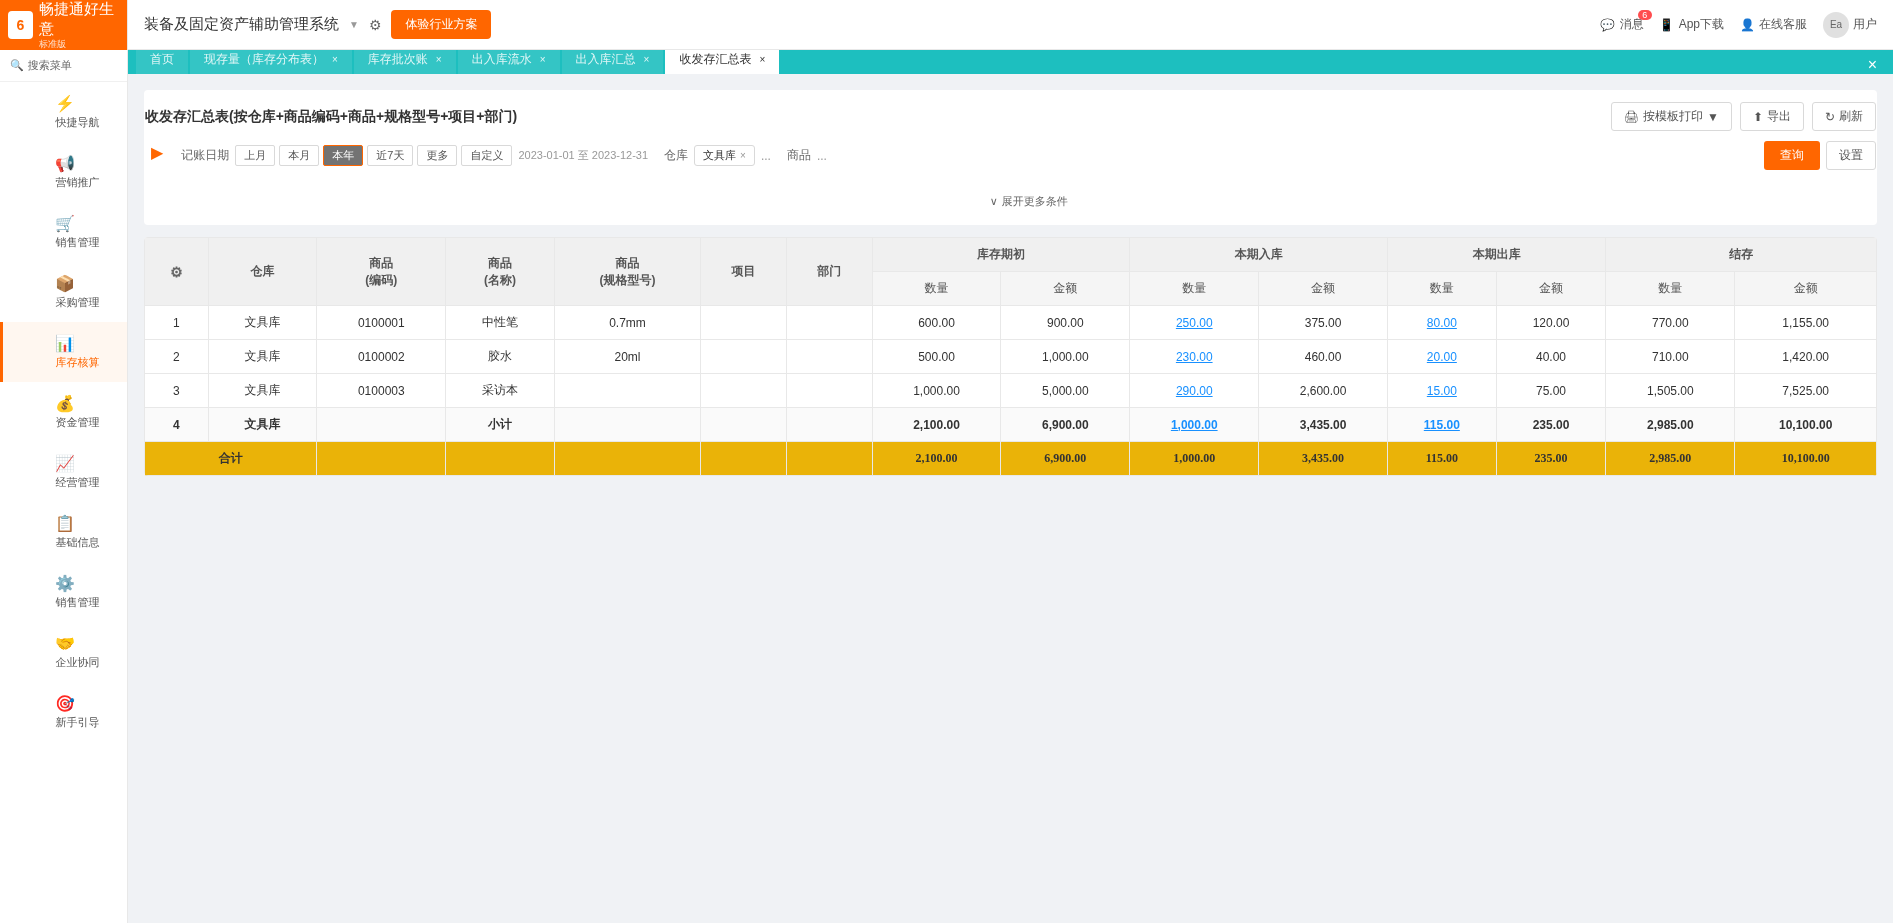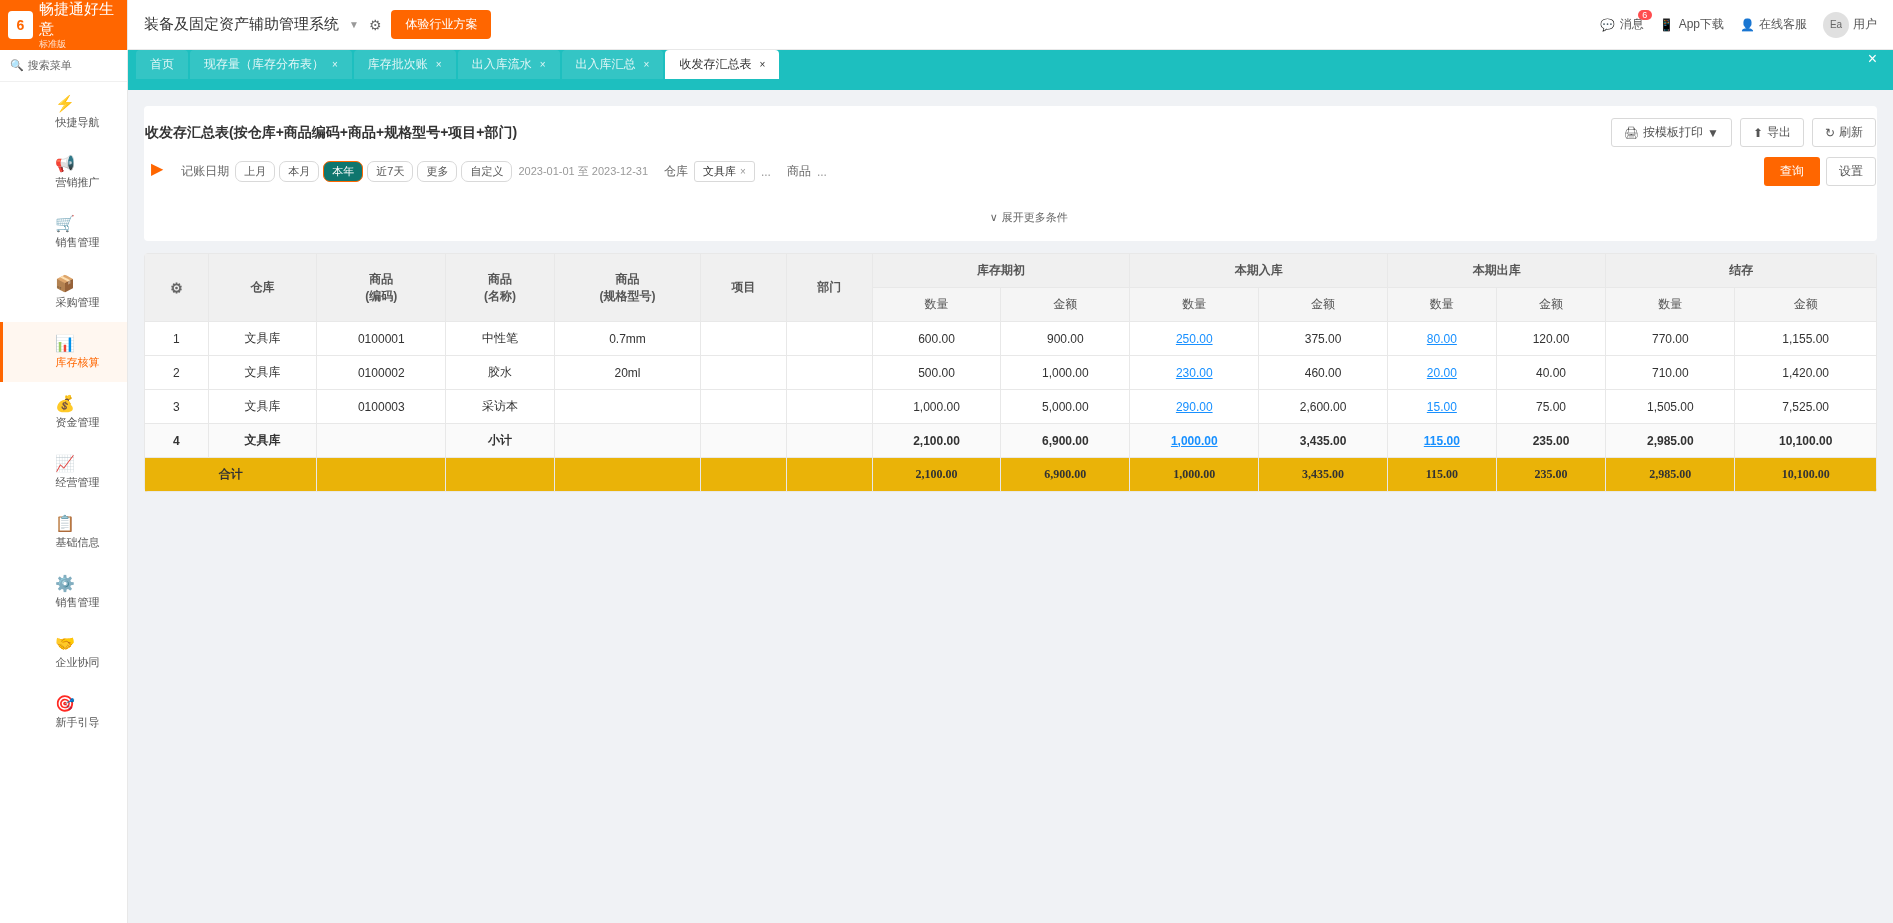--- a/index.html
+++ b/index.html
@@ -34,31 +34,31 @@
     .top-bar-dropdown { display: flex; align-items: center; gap: 4px; cursor: pointer; }
     .dropdown-arrow { color: #999; font-size: 10px; }
     .btn-experience { background: #ff6600; color: #fff; border: none; border-radius: 4px; padding: 6px 14px; font-size: 12px; cursor: pointer; }
     .top-bar-right { display: flex; align-items: center; gap: 16px; }
     .top-bar-icon-item { display: flex; align-items: center; gap: 4px; cursor: pointer; font-size: 12px; color: #555; position: relative; }
     .badge { background: #ff4d4f; color: #fff; border-radius: 8px; font-size: 9px; padding: 0 4px; min-width: 14px; text-align: center; position: absolute; top: -6px; right: -8px; }
     .user-avatar { width: 26px; height: 26px; background: #e0e0e0; border-radius: 50%; display: flex; align-items: center; justify-content: center; font-size: 10px; color: #666; }
     .gear-icon { cursor: pointer; color: #666; font-size: 14px; }
 
     
-    .tabs-bar { height: 40px; background: #1dbfbf; display: flex; align-items: flex-start; padding: 0 8px; gap: 2px; flex-shrink: 0; overflow: hidden; }
+    .tabs-bar { height: 24px; background: #1dbfbf; display: flex; align-items: flex-end; padding: 0 8px; gap: 2px; flex-shrink: 0; overflow: hidden; }
     .tab { display: flex; align-items: center; gap: 6px; padding: 6px 14px; border-radius: 4px 4px 0 0; font-size: 12px; cursor: pointer; color: rgba(255,255,255,0.85); background: rgba(255,255,255,0.1); white-space: nowrap; }
     .tab.active { background: #fff; color: #333; }
     .tab-close { font-size: 10px; cursor: pointer; color: inherit; margin-left: 2px; }
     .tabs-end-close { margin-left: auto; color: #fff; cursor: pointer; font-size: 16px; padding: 0 8px; }
 
     
     .page-content { flex: 1; background: #f0f2f5; overflow-y: auto; padding: 16px; display: flex; flex-direction: column; gap: 12px; }
     .filter-date-btns { display: flex; align-items: center; gap: 4px; }
-    .date-btn { padding: 2px 8px; border: 1px solid #d9d9d9; border-radius: 7px; background: #fff; font-size: 11px; cursor: pointer; color: #555; }
-    .date-btn.active { background: #0f766e; color: #fff; border-color: #ff6600; }
+    .date-btn { padding: 2px 8px; border: 1px solid #d9d9d9; border-radius: 2px; background: #fff; font-size: 11px; cursor: pointer; color: #555; }
+    .date-btn.active { background: #737373; color: #fff; border-color: #ff6600; }
     .warehouse-tag { display: flex; align-items: center; gap: 4px; background: #fff; border: 1px solid #d9d9d9; border-radius: 3px; padding: 2px 8px; font-size: 11px; }
     .tag-close { cursor: pointer; color: #999; font-size: 10px; }
     .filter-more { color: #999; font-size: 12px; cursor: pointer; }
     .expand-btn { display: flex; align-items: center; gap: 4px; font-size: 11px; color: #666; cursor: pointer; padding: 4px 10px; border-radius: 3px; }
     .btn-print { display: flex; align-items: center; gap: 4px; padding: 5px 12px; border: 1px solid #d9d9d9; border-radius: 3px; background: #fff; font-size: 12px; cursor: pointer; color: #555; }
     .btn-export { display: flex; align-items: center; gap: 4px; padding: 5px 12px; border: 1px solid #d9d9d9; border-radius: 3px; background: #fff; font-size: 12px; cursor: pointer; color: #555; }
     .btn-refresh { display: flex; align-items: center; gap: 4px; padding: 5px 12px; border: 1px solid #d9d9d9; border-radius: 3px; background: #fff; font-size: 12px; cursor: pointer; color: #555; }
     .btn-query { background: #ff6600; color: #fff; border: none; border-radius: 3px; padding: 5px 16px; font-size: 12px; cursor: pointer; }
     .btn-settings { background: #fff; color: #555; border: 1px solid #d9d9d9; border-radius: 3px; padding: 5px 12px; font-size: 12px; cursor: pointer; }
 

